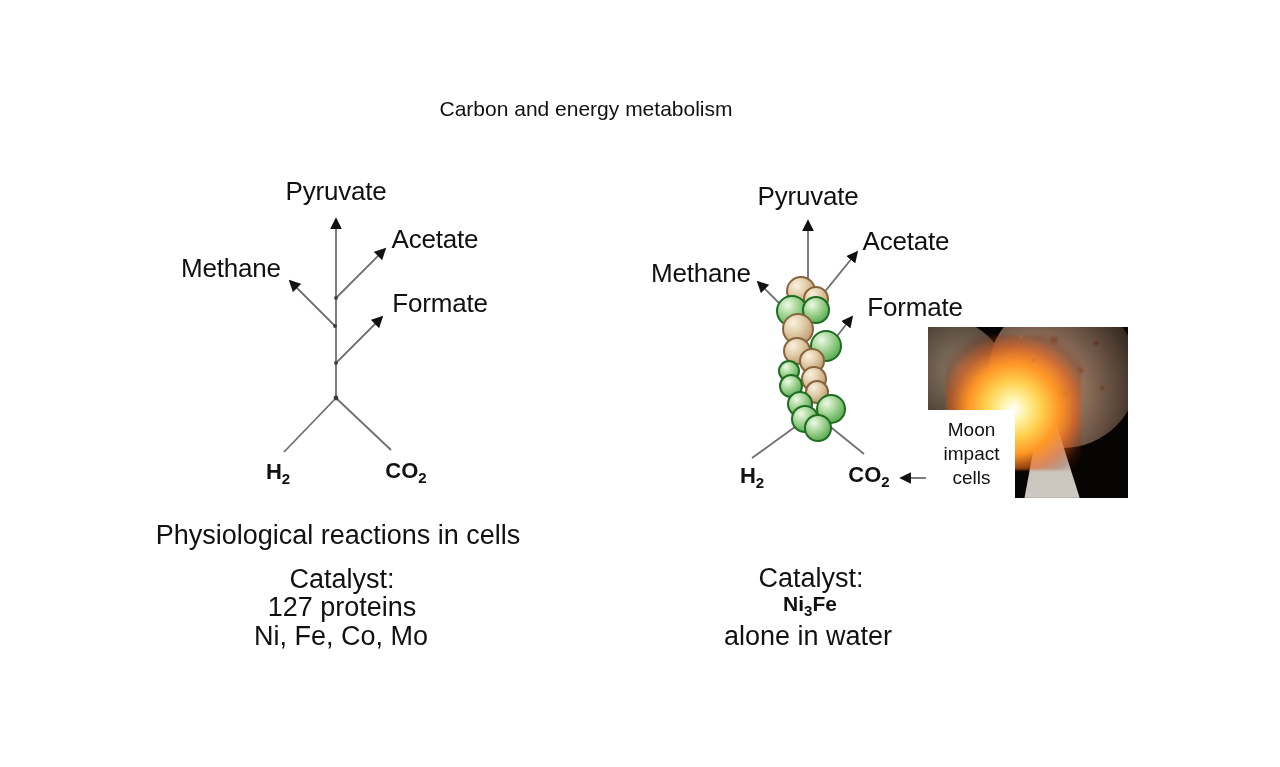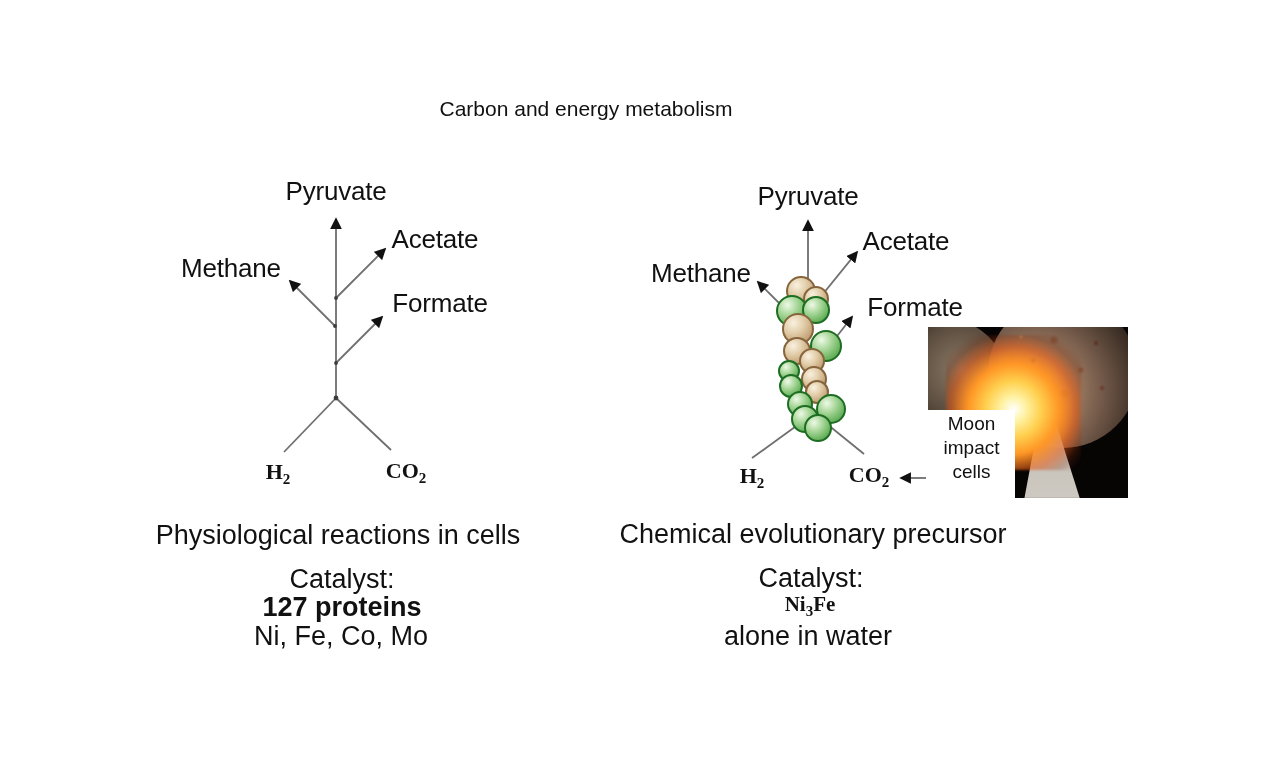--- a/index.html
+++ b/index.html
@@ -1,24 +1,24 @@
 <!DOCTYPE html>
 <html><head>
 <meta charset="utf-8">
 <style>
   html,body{margin:0;padding:0;background:#fff;}
   .canvas{position:relative;width:1280px;height:767px;background:#ffffff;overflow:hidden;
           font-family:"Liberation Sans","DejaVu Sans",sans-serif;color:#111;}
   svg.overlay{position:absolute;left:0;top:0;}
   .lbl{position:absolute;font-size:26px;line-height:24px;white-space:nowrap;
        transform:translateX(-50%);letter-spacing:-0.2px;}
-  .bold{font-weight:700;}
+  .bold{font-weight:400;}
   .title{position:absolute;left:586px;top:96px;transform:translateX(-50%);
          text-align:right;font-size:21px;line-height:26px;}
-  .formula{position:absolute;transform:translateX(-50%);font-weight:700;font-size:22px;white-space:nowrap;font-family:Liberation Serif, serif;}
+  .formula{position:absolute;transform:translateX(-50%);font-weight:700;font-size:22px;white-space:nowrap;}
   .formula .sub{font-size:15px;vertical-align:-5px;font-weight:700;}
   .cap{position:absolute;transform:translateX(-50%);font-size:27px;white-space:nowrap;}
   
   .moon{position:absolute;left:928px;top:327px;width:200px;height:171px;background:#070404;overflow:hidden;}
   .mi-left{position:absolute;left:-42px;top:-8px;width:120px;height:120px;border-radius:50%;
            background:radial-gradient(circle at 62% 42%, #8d7a66 0%, #5c4e40 42%, #2b231c 76%, #120e0b 100%);}
   .mi-planet{position:absolute;left:60px;top:-29px;width:150px;height:150px;border-radius:50%;
              background:
               radial-gradient(circle at 16% 76%, rgba(255,160,60,.95) 0%, rgba(255,120,30,.45) 20%, rgba(0,0,0,0) 42%),
               radial-gradient(circle at 30% 62%, #e8c49a 0%, #b08a6a 22%, #7a5f4e 46%, #46372c 70%, #1c1511 90%, #0d0a08 100%);}
@@ -33,21 +33,21 @@
               radial-gradient(circle 5px at 76% 60%, rgba(100,40,25,.7), rgba(0,0,0,0) 70%),
               radial-gradient(circle 6px at 38% 78%, rgba(200,110,40,.7), rgba(0,0,0,0) 70%),
               radial-gradient(circle 4px at 22% 26%, rgba(210,160,110,.6), rgba(0,0,0,0) 70%);}
   .mi-plume{position:absolute;left:95px;top:86px;width:62px;height:86px;filter:blur(1px);
             background:linear-gradient(to bottom, rgba(205,197,186,.95), rgba(228,223,215,.9));
             clip-path:polygon(28% 0%, 2% 100%, 92% 100%, 50% 4%);}
   .mi-flash{position:absolute;left:18px;top:8px;width:135px;height:135px;filter:blur(1px);
             background:radial-gradient(circle at 50% 55%, #ffffff 0%, #fff3a6 12%, #ffcf4d 28%, #ff9726 45%,
                         rgba(230,90,20,.55) 62%, rgba(120,40,10,.25) 75%, rgba(0,0,0,0) 85%);}
   .mi-labelbox{position:absolute;left:0;top:83px;width:87px;height:88px;background:#ffffff;
-               text-align:center;font-size:19px;line-height:24px;padding-top:2px;box-sizing:border-box;color:#111;}
+               text-align:center;font-size:19px;line-height:24px;padding-top:8px;box-sizing:border-box;color:#111;}
 </style>
 </head>
 <body>
 
 <div class="canvas">
 
   <div class="moon">
     <div class="mi-left"></div>
     <div class="mi-planet"></div>
     <div class="mi-plume"></div>
@@ -163,20 +163,19 @@
   </div>
   <div class="formula" style="left:869px;top:462px">
     <span>CO</span><span class="sub">2</span><span></span>
   </div>
 
   <div class="cap" style="left:338px;top:520px">Physiological reactions in cells</div>
   <div class="cap" style="left:342px;top:564px">Catalyst:</div>
   <div class="cap bold" style="left:342px;top:592px">127 proteins</div>
   <div class="cap" style="left:341px;top:621px">Ni, Fe, Co, Mo</div>
 
-  <div class="cap" style="left:813px;top:519px">Chemical evolutionary precursor</div>
   <div class="cap" style="left:811px;top:563px">Catalyst:</div>
   <div class="formula" style="left:810px;top:592px;font-size:21px">
     <span>Ni</span><span class="sub">3</span><span>Fe</span>
   </div>
   <div class="cap" style="left:808px;top:621px">alone in water</div>
 
 </div>
 
 </body></html>

